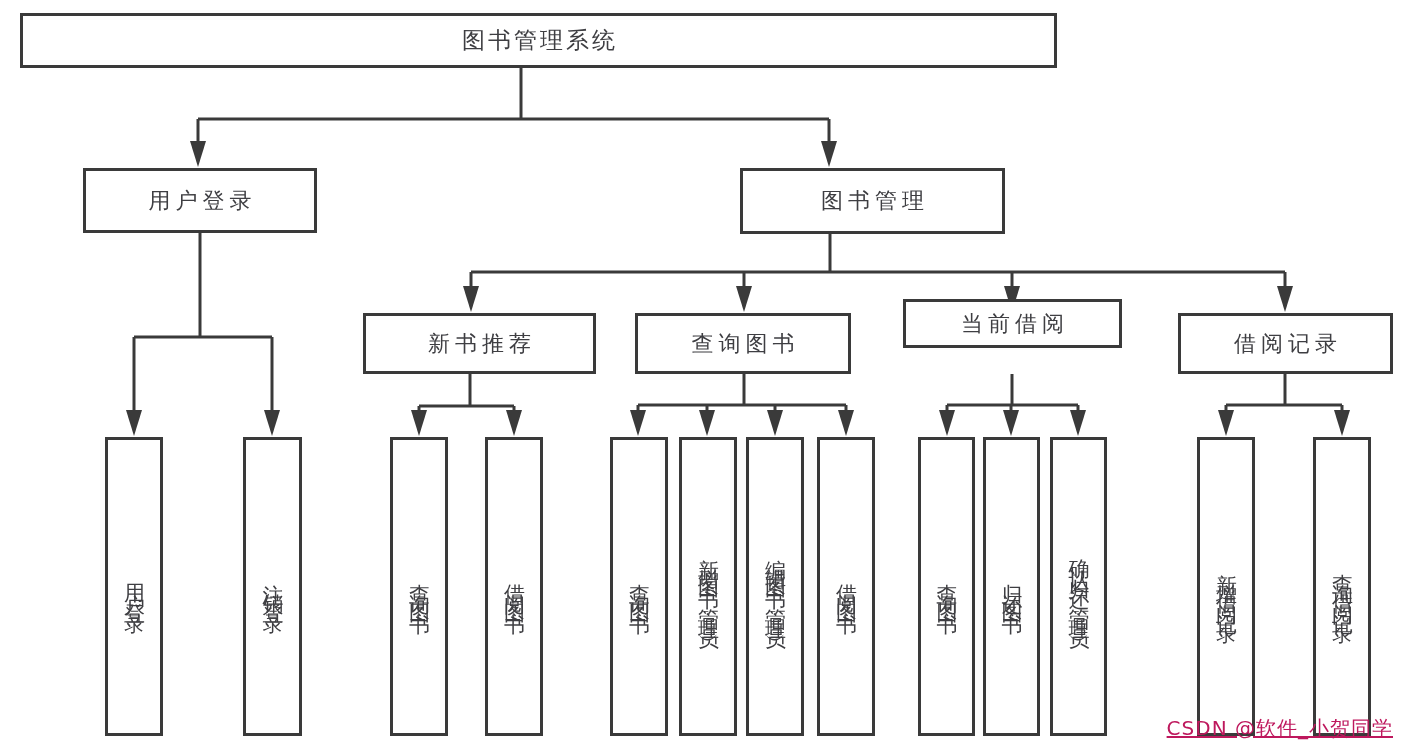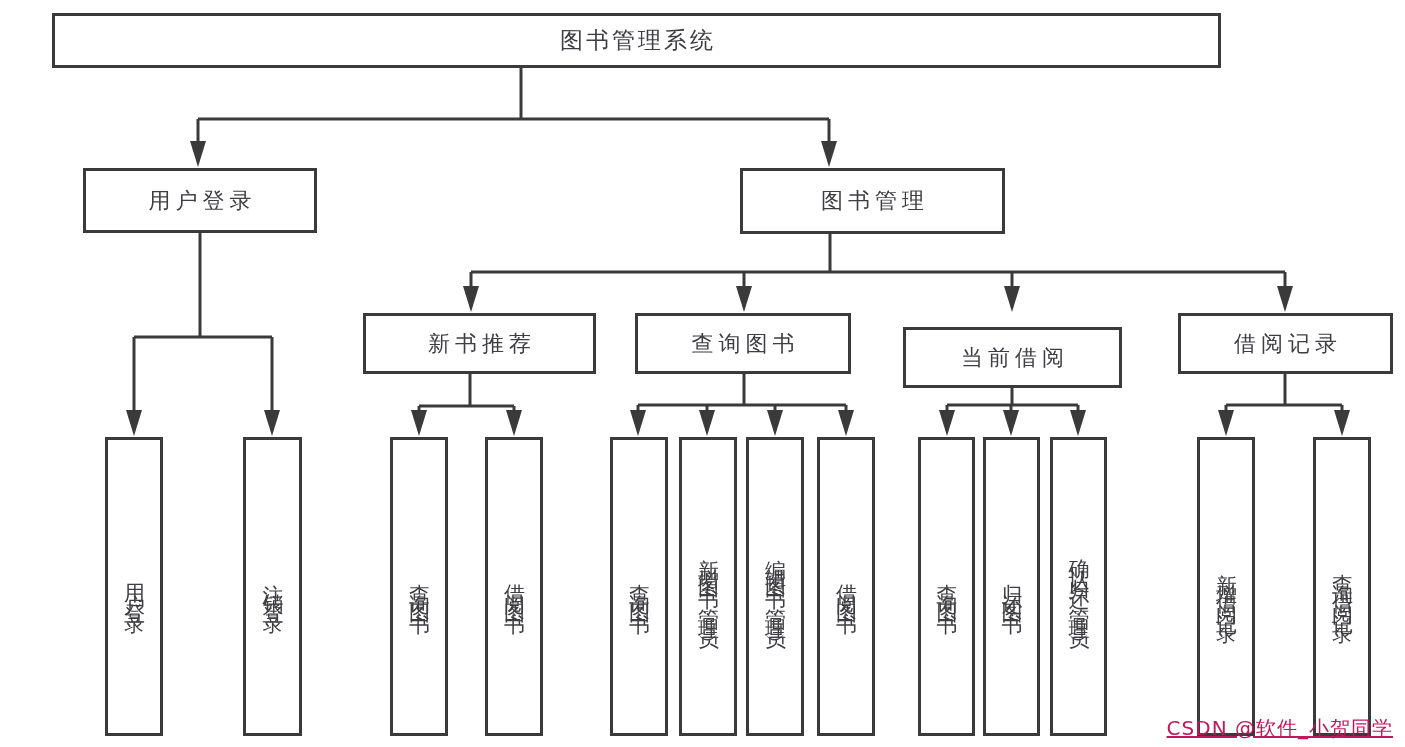--- a/index.html
+++ b/index.html
@@ -53,26 +53,26 @@
     height: 299px;
   }
   .leaf .lbl {
     writing-mode: vertical-rl;
     font-size: 21px;
     letter-spacing: 10px;
     line-height: 1;
     white-space: normal;
   }
   
-  #n-root        { left: 20px;   top: 13px;  width: 1169px; height: 55px; margin-left: 32px; }
+  #n-root        { left: 20px;   top: 13px;  width: 1037px; height: 55px; }
   #n-user-login  { left: 83px;   top: 168px; width: 234px;  height: 65px; }
   #n-book-mgmt   { left: 740px;  top: 168px; width: 265px;  height: 66px; }
   #n-new-rec     { left: 363px;  top: 313px; width: 233px;  height: 61px; }
   #n-book-borrow { left: 635px;  top: 313px; width: 216px;  height: 61px; }
-  #n-cur-borrow  { left: 903px;  top: 327px; width: 219px;  height: 61px; align-items: center; }
+  #n-cur-borrow  { left: 903px;  top: 299px; width: 219px;  height: 49px; align-items: center; }
   #n-records     { left: 1178px; top: 313px; width: 215px;  height: 61px; }
   #n-ul1 { left: 105px;  width: 58px; }
   #n-ul2 { left: 243px;  width: 59px; }
   #n-nb1 { left: 390px;  width: 58px; }
   #n-nb2 { left: 485px;  width: 58px; }
   #n-bb1 { left: 610px;  width: 58px; }
   #n-bb2 { left: 679px;  width: 58px; }
   #n-bb3 { left: 746px;  width: 58px; }
   #n-bb4 { left: 817px;  width: 58px; }
   #n-cb1 { left: 918px;  width: 57px; }

